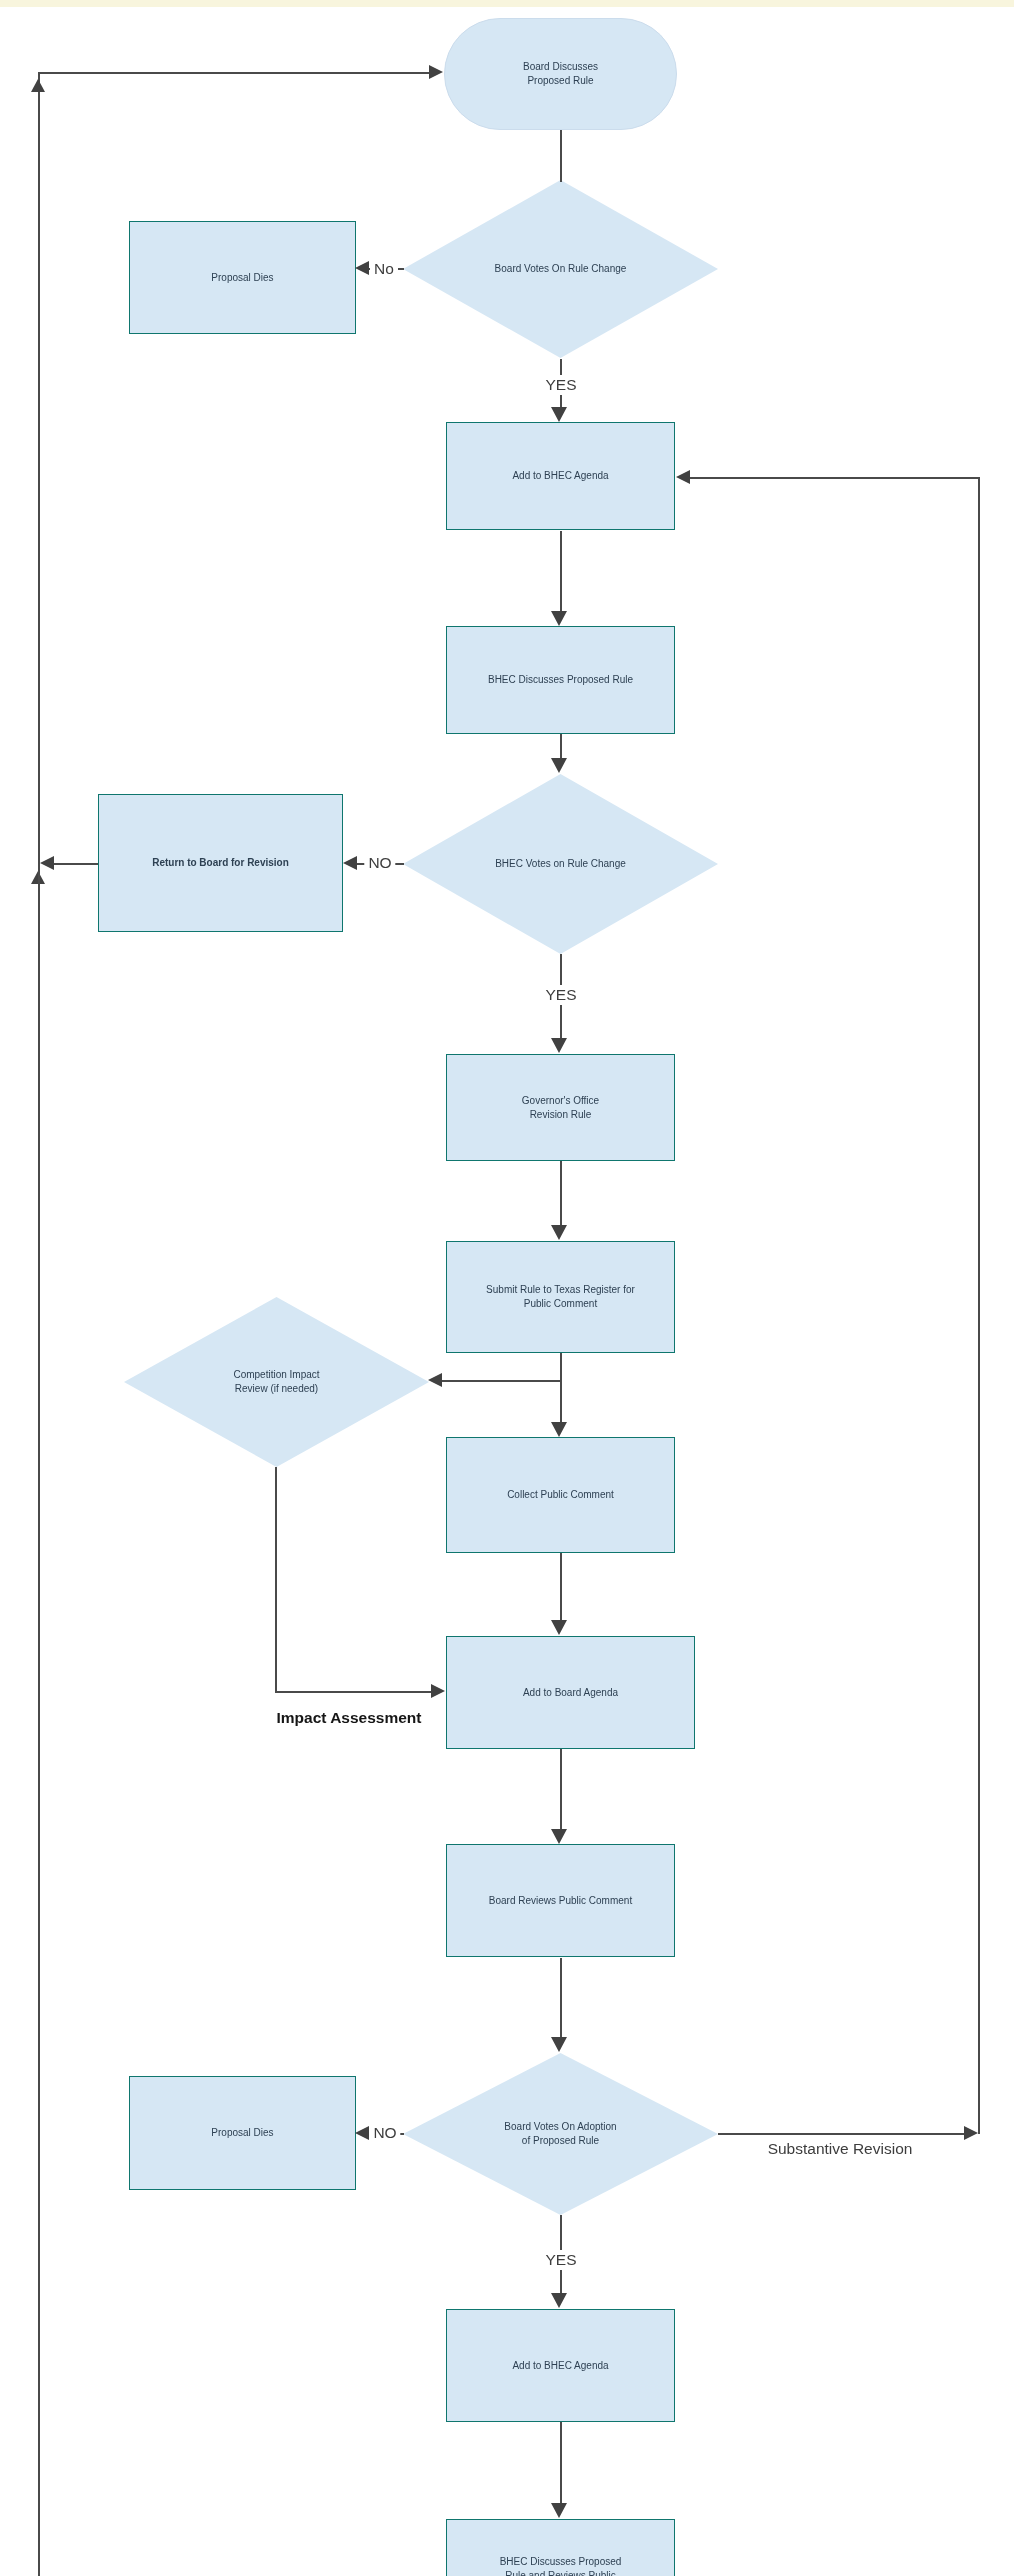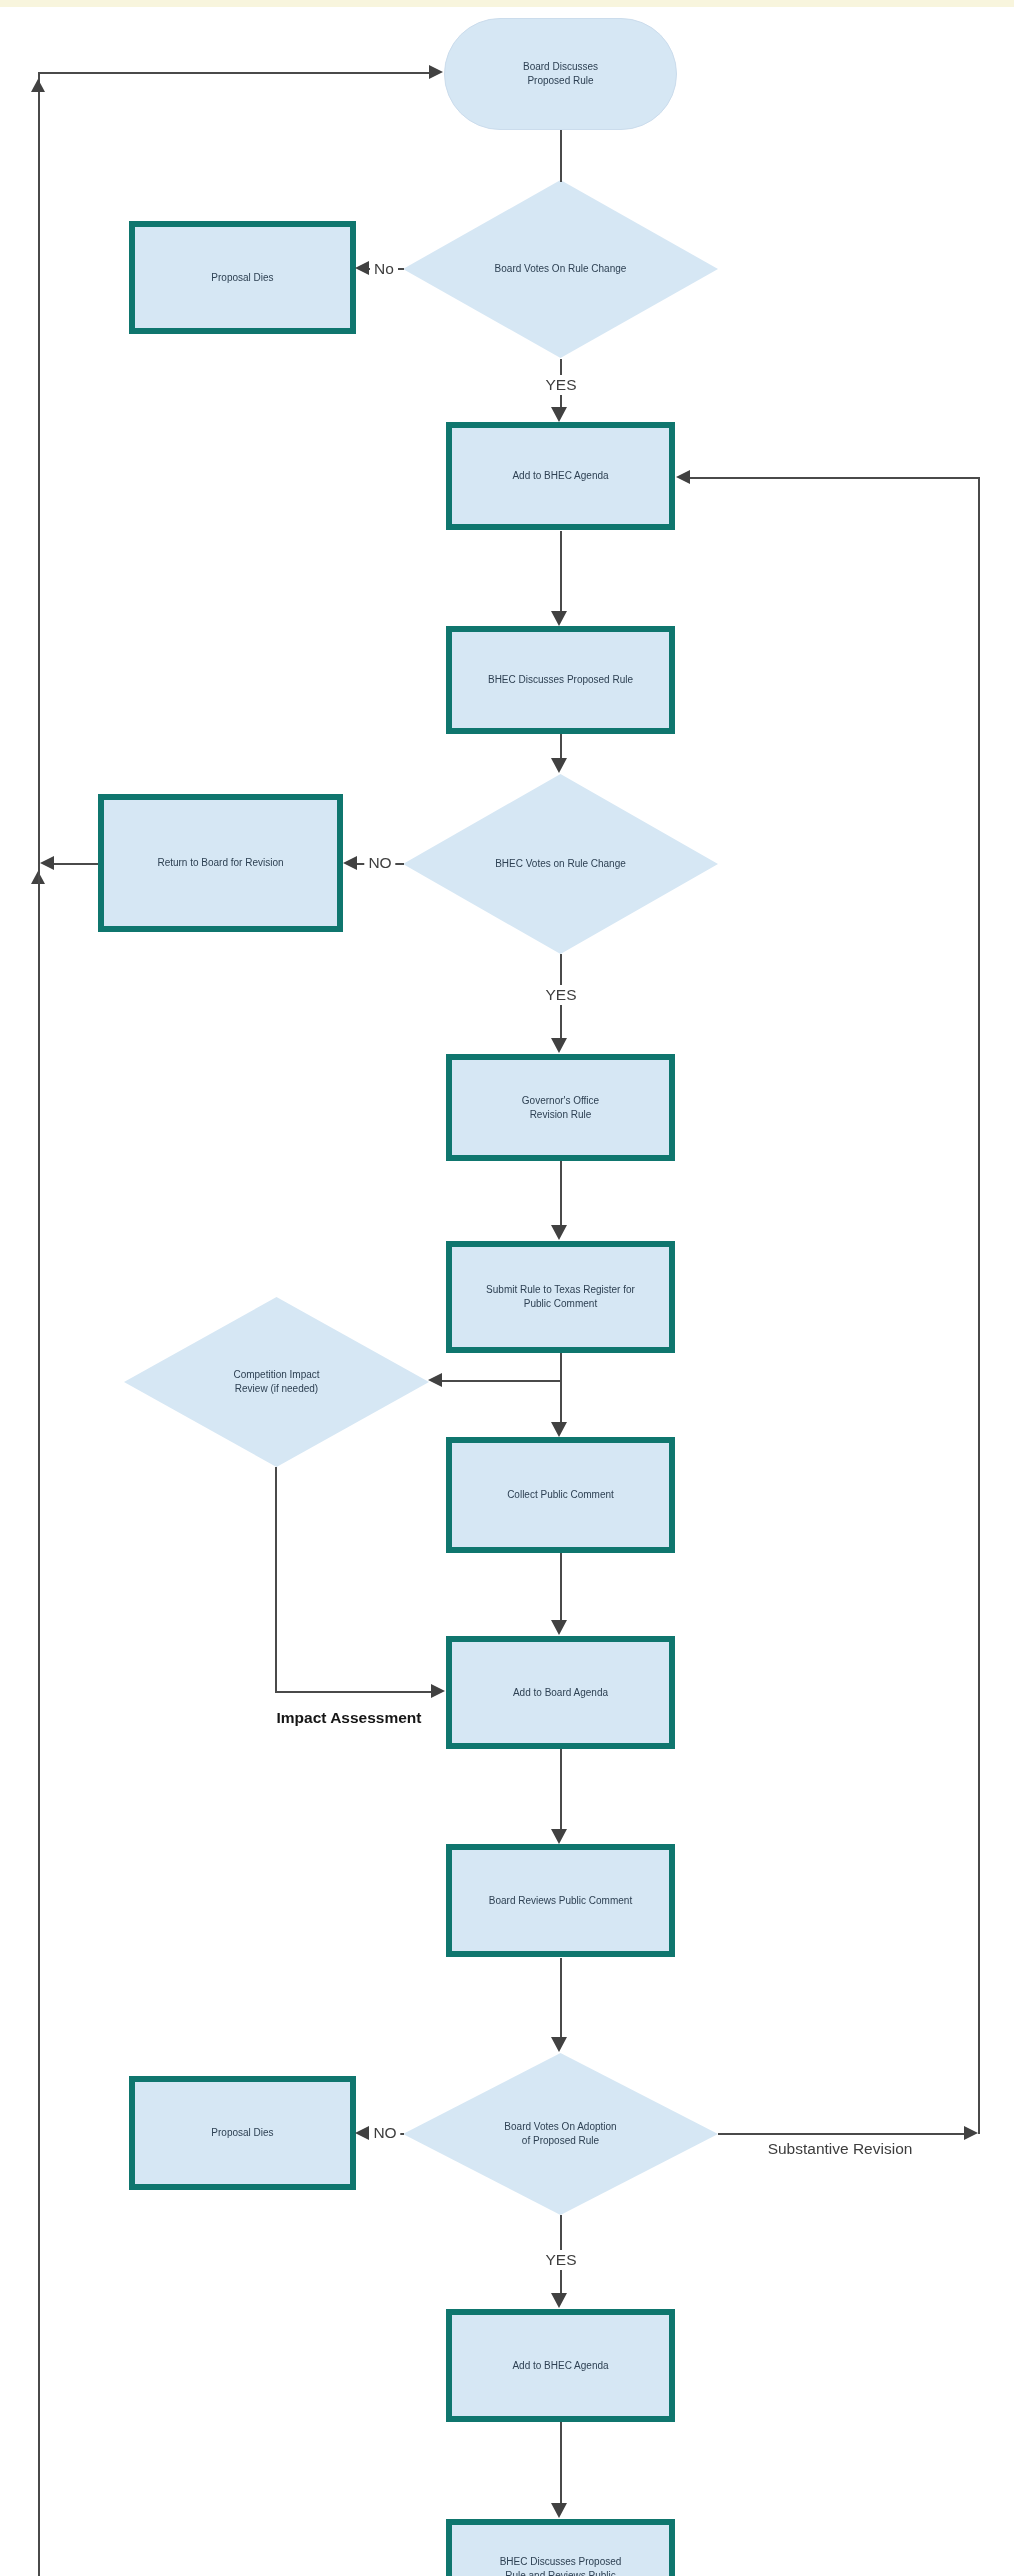--- a/index.html
+++ b/index.html
@@ -15,21 +15,21 @@
     background:#f8f5dd;
   }
   .node{
     position:absolute;
     background:#d6e7f4;
     display:flex;align-items:center;justify-content:center;
     text-align:center;
     color:#2e4153;
     font-size:10px;line-height:1.38;
   }
-  .box{border:6px solid #0f766e;box-sizing:border-box;}
+  .box{border:1px solid #0f766e;box-sizing:border-box;}
   .terminator{border-radius:59px;border:1px solid #cbdcec;box-sizing:border-box;}
   .diamond{clip-path:polygon(50% 0,100% 50%,50% 100%,0 50%);}
   .node .txt{display:block;margin:0 auto;}
   .line{position:absolute;background:#4a4a4a;}
   .arr{position:absolute;width:0;height:0;}
   .arr.down{border-left:8.8px solid transparent;border-right:8.8px solid transparent;border-top:15.5px solid #414141;}
   .arr.left{border-top:7.7px solid transparent;border-bottom:7.7px solid transparent;border-right:14.4px solid #414141;}
   .arr.right{border-top:7.7px solid transparent;border-bottom:7.7px solid transparent;border-left:14.4px solid #414141;}
   .arr.up{border-left:7.7px solid transparent;border-right:7.7px solid transparent;border-bottom:13.4px solid #414141;}
   .edge-label{
@@ -62,41 +62,41 @@
   </div>
 
   <div class="node diamond" style="left:403px;top:774px;width:315px;height:180px;">
     <span class="txt" style="max-width:139px;">BHEC Votes on Rule Change</span>
   </div>
 
   <div class="node box" style="left:446px;top:626px;width:229px;height:108px;">
     <span class="txt" style="max-width:155px;">BHEC Discusses Proposed Rule</span>
   </div>
 
-  <div class="node box" style="left:98px;top:794px;width:245px;height:138px;">
+  <div class="node box" style="left:98px;top:794px;width:245px;height:138px;font-weight:bold;">
     <span class="txt" style="max-width:165px;">Return to Board for Revision</span>
   </div>
 
   <div class="node box" style="left:446px;top:1054px;width:229px;height:107px;">
     <span class="txt" style="max-width:118px;">Governor's Office Revision Rule</span>
   </div>
 
   <div class="node box" style="left:446px;top:1241px;width:229px;height:112px;">
     <span class="txt" style="max-width:170px;">Submit Rule to Texas Register for Public Comment</span>
   </div>
 
   <div class="node diamond" style="left:124px;top:1297px;width:305px;height:170px;">
     <span class="txt" style="max-width:113px;">Competition Impact Review (if needed)</span>
   </div>
 
   <div class="node box" style="left:446px;top:1437px;width:229px;height:116px;">
     <span class="txt" style="max-width:118px;">Collect Public Comment</span>
   </div>
 
-  <div class="node box" style="left:446px;top:1636px;width:229px;height:113px;">
+  <div class="node box" style="left:446px;top:1636px;width:249px;height:113px;">
     <span class="txt" style="max-width:216px;">Add to Board Agenda</span>
   </div>
 
   <div class="node diamond" style="left:403px;top:2053px;width:315px;height:162px;">
     <span class="txt" style="max-width:118px;">Board Votes On Adoption of Proposed Rule</span>
   </div>
 
   <div class="node box" style="left:446px;top:1844px;width:229px;height:113px;">
     <span class="txt" style="max-width:170px;">Board Reviews Public Comment</span>
   </div>

